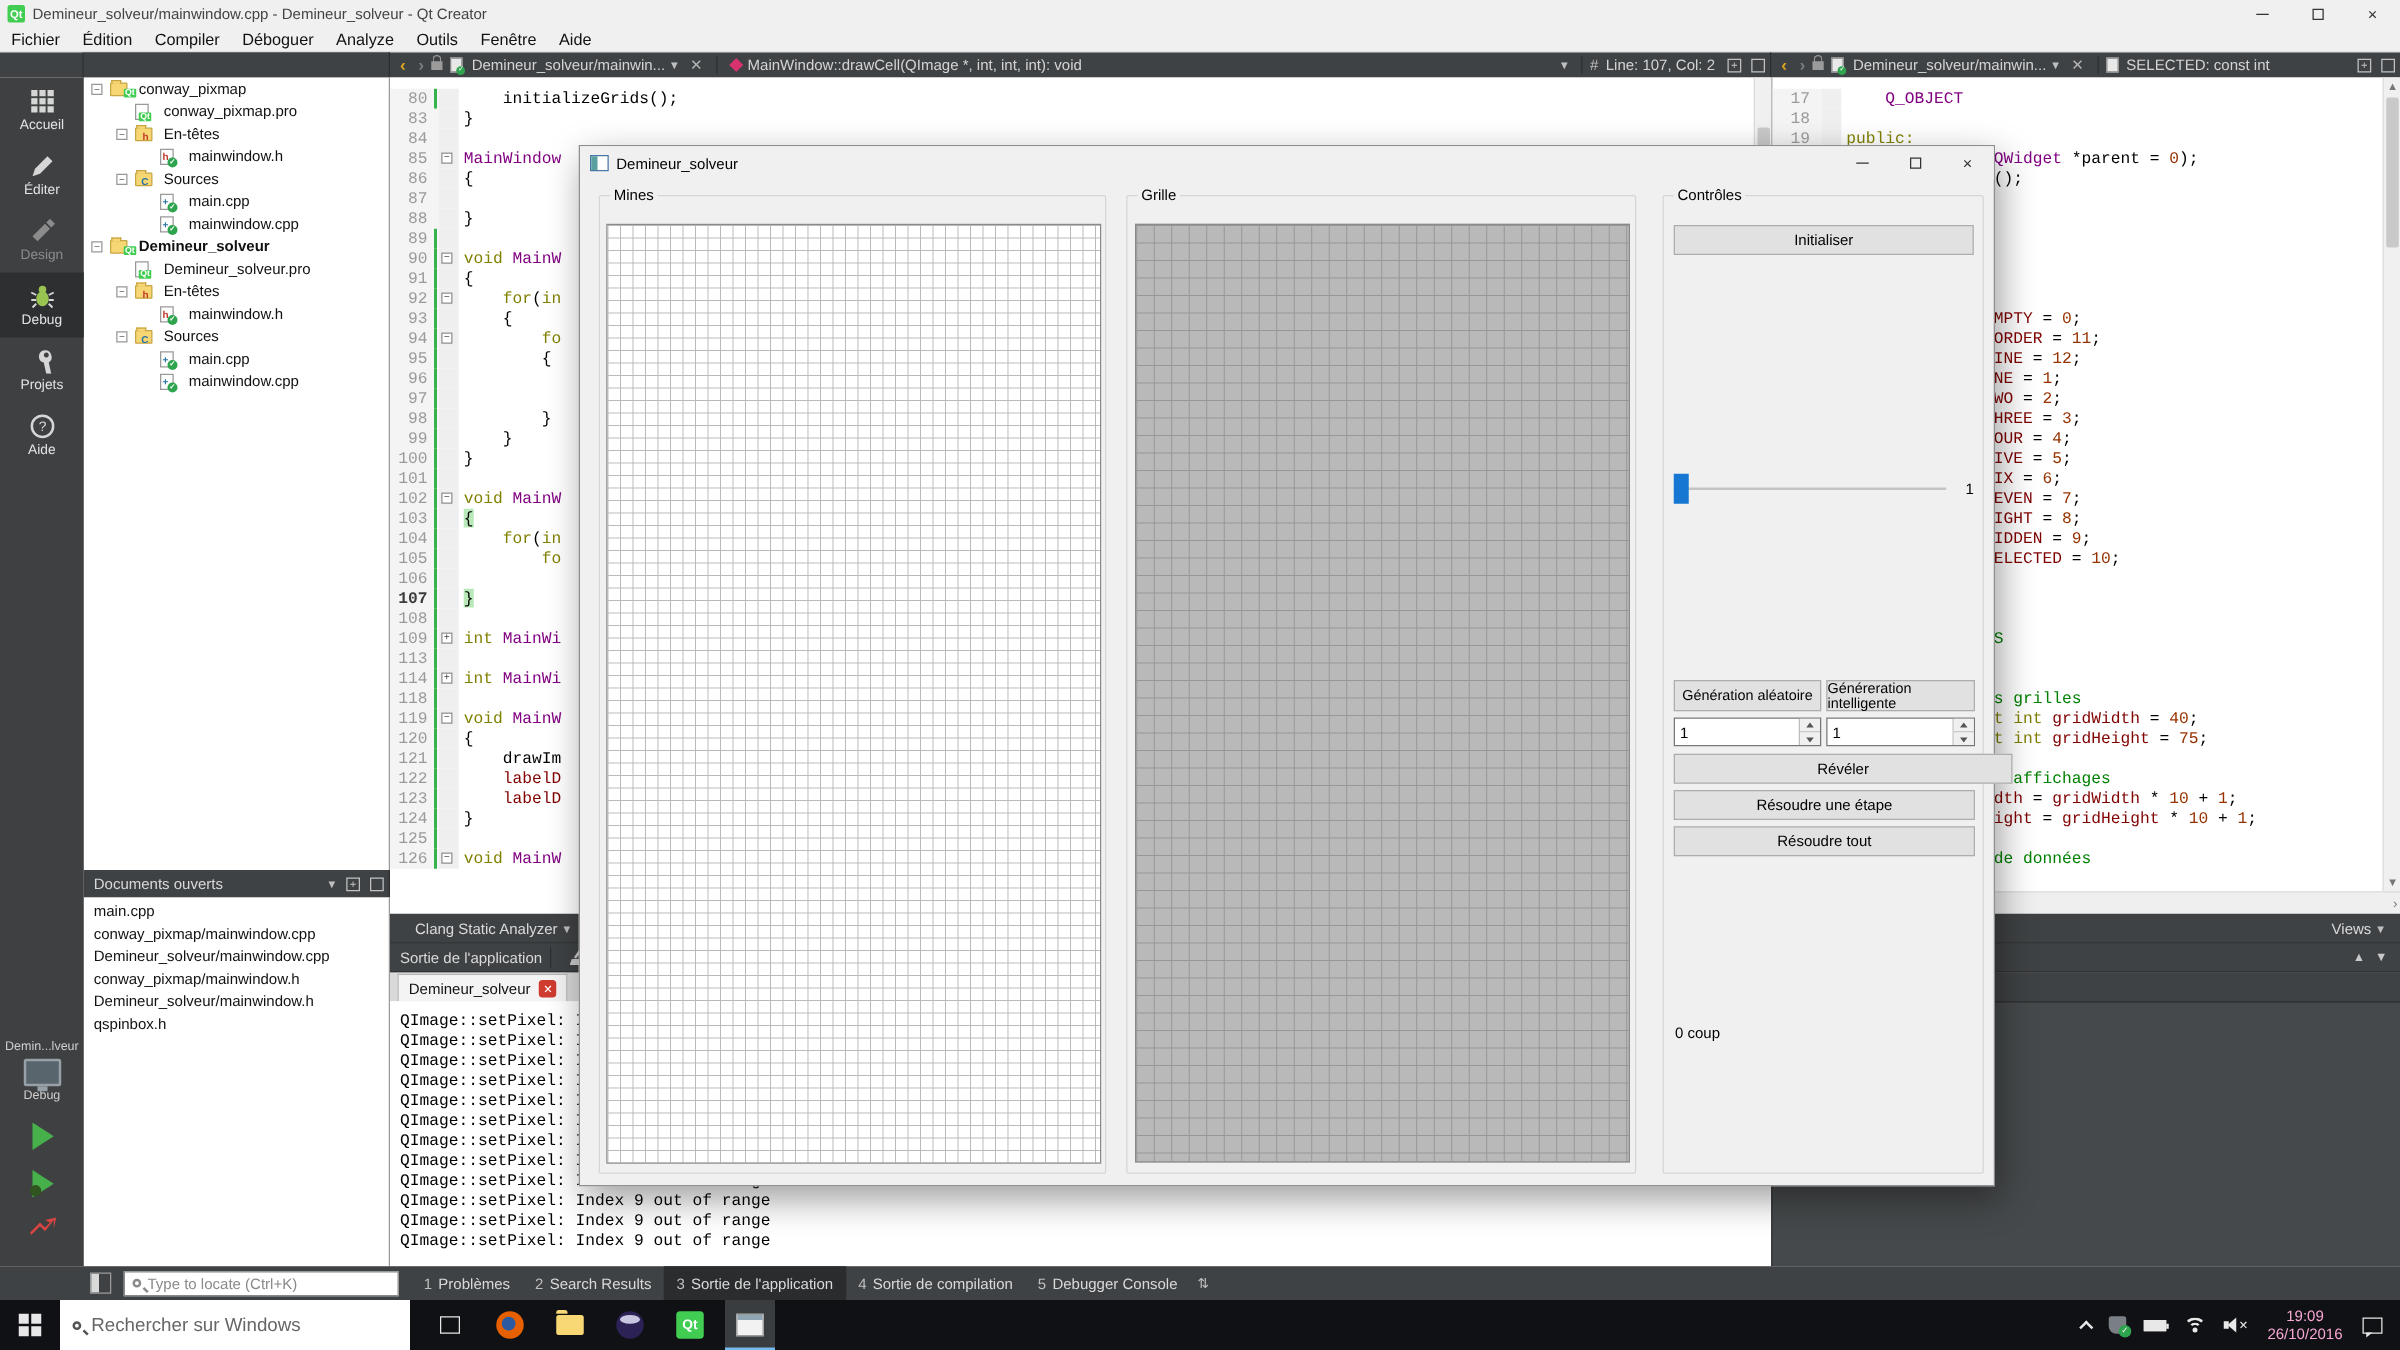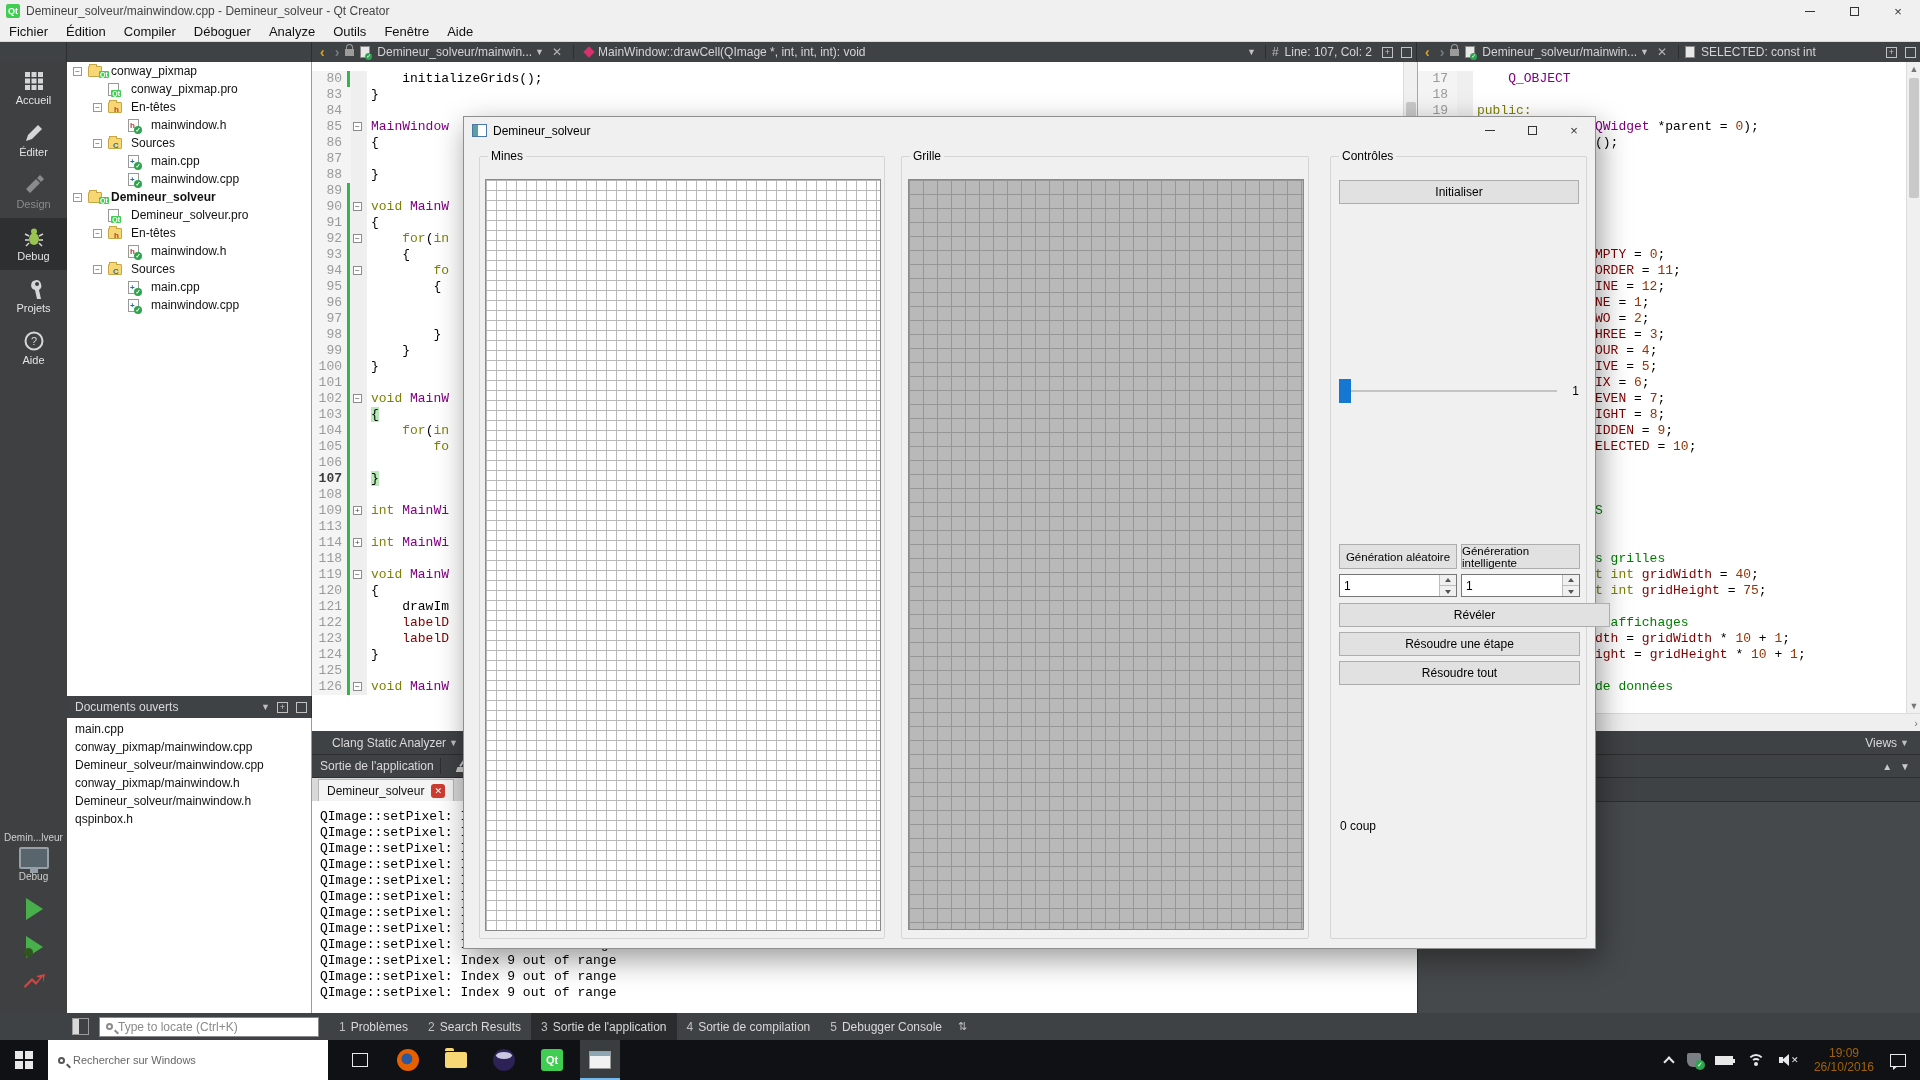--- a/index.html
+++ b/index.html
@@ -154,21 +154,21 @@
   .loc-tab .num { color:#bfbfbf; }
   #updown { margin-left:6px; color:#bfbfbf; font-size:11px; }
 
   
   #taskbar { position:absolute; left:0; top:1040px; width:1920px; height:40px; background:#101114;
              display:flex; align-items:center; z-index:100; }
   #startbtn { width:48px; height:40px; display:flex; align-items:center; justify-content:center; }
   .winlogo { display:grid; grid-template-columns:8px 8px; grid-template-rows:8px 8px; gap:2px; }
   .winlogo i { background:#e8e8e8; }
   #tb-search { width:280px; height:40px; background:#fff; display:flex; align-items:center;
-               color:#666; font-size:11px; }
+               color:#666; font-size:15px; }
   #tb-search .mag { border-color:#555; margin:0 8px 0 10px; }
   #tb-search .mag:after { background:#555; }
   #taskview { width:40px; height:40px; display:flex; align-items:center; justify-content:center; margin-left:12px; }
   #taskview i { width:16px; height:14px; border:1px solid #e8e8e8; background:transparent; display:block; }
   .tb-app { width:40px; height:40px; display:flex; align-items:center; justify-content:center; margin-left:8px; }
   .tb-app.active { background:#3a3d40; box-shadow:inset 0 -2px 0 #76b9ed; }
   .ico-firefox { width:22px; height:22px; border-radius:50%;
         background:radial-gradient(circle at 45% 45%, #2c5aa0 0 30%, #e66000 34% 100%); }
   .ico-folder { width:22px; height:16px; background:#f8d775; border-radius:2px; position:relative; }
   .ico-folder:before { content:""; position:absolute; top:-4px; left:0; width:9px; height:3px;
@@ -193,21 +193,21 @@
   .ico-wifi span { position:absolute; border:2px solid #e8e8e8; border-color:#e8e8e8 transparent transparent transparent;
              border-radius:50%; }
   .ico-wifi .w1 { left:0; top:0; width:18px; height:18px; }
   .ico-wifi .w2 { left:4px; top:4px; width:10px; height:10px; }
   .ico-wifi .w3 { left:7px; top:8px; width:4px; height:4px; background:#e8e8e8; border:none; border-radius:50%; }
   .ico-spk { position:relative; width:18px; height:12px; }
   .ico-spk .body { position:absolute; left:0; top:3px; width:4px; height:6px; background:#e8e8e8; }
   .ico-spk .conetri { position:absolute; left:3px; top:0; width:0; height:0; border-top:6px solid transparent;
              border-bottom:6px solid transparent; border-right:7px solid #e8e8e8; }
   .ico-spk .x { position:absolute; left:12px; top:0; color:#e8e8e8; font-size:9px; line-height:12px; }
-  #clock { text-align:center; color:#a16207; font-size:12px; line-height:14px; margin:16px 10px; }
+  #clock { text-align:center; color:#f9a8d4; font-size:12px; line-height:14px; margin:16px 10px; }
   .ico-notif { width:16px; height:13px; border:1px solid #e8e8e8; position:relative; margin:0 14px 0 6px; }
   .ico-notif:after { content:""; position:absolute; left:2px; bottom:-4px; width:0; height:0;
              border-top:4px solid #e8e8e8; border-right:5px solid transparent; }
 
   
   #appwin { position:absolute; left:463px; top:116px; width:1133px; height:833px; background:#f0f0f0;
             border:1px solid #8f8f8f; box-shadow:4px 10px 28px rgba(0,0,0,.4); z-index:50; }
   #appwin-titlebar { height:27px; background:#f0f0f0; display:flex; align-items:center; font-size:12px; color:#000; }
   #appwin-icon { width:15px; height:13px; border:1px solid #4a76a8; background:#fff; margin:0 6px 0 8px; position:relative; }
   #appwin-icon:before { content:""; position:absolute; left:0; top:0; width:5px; height:11px; background:#5aa0a0; }

